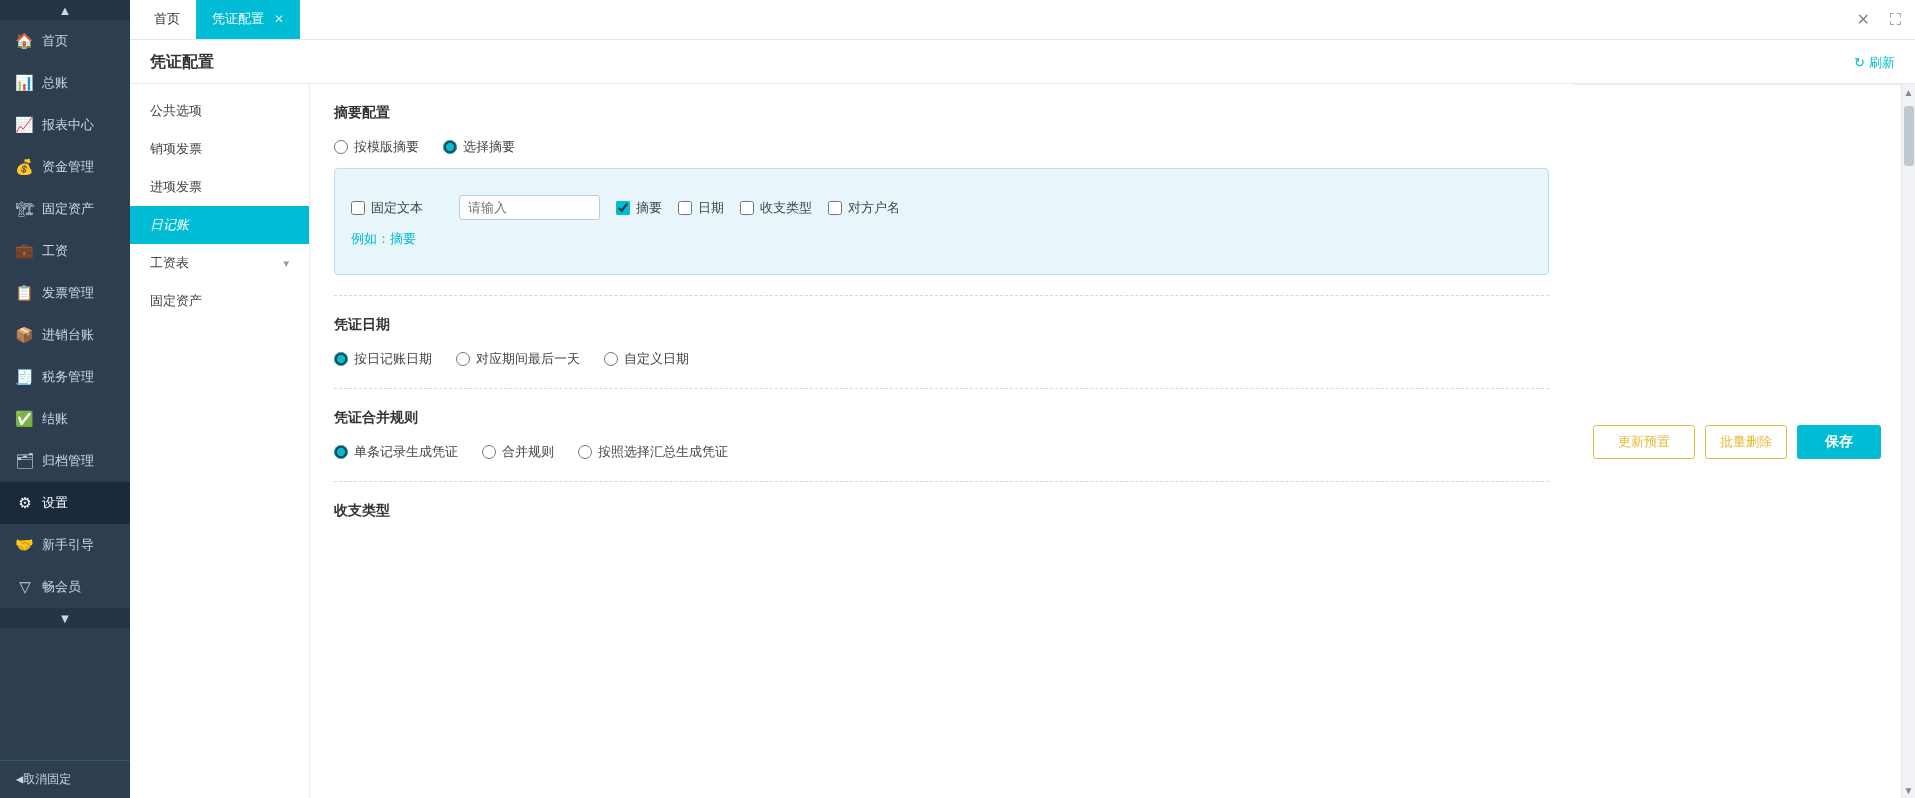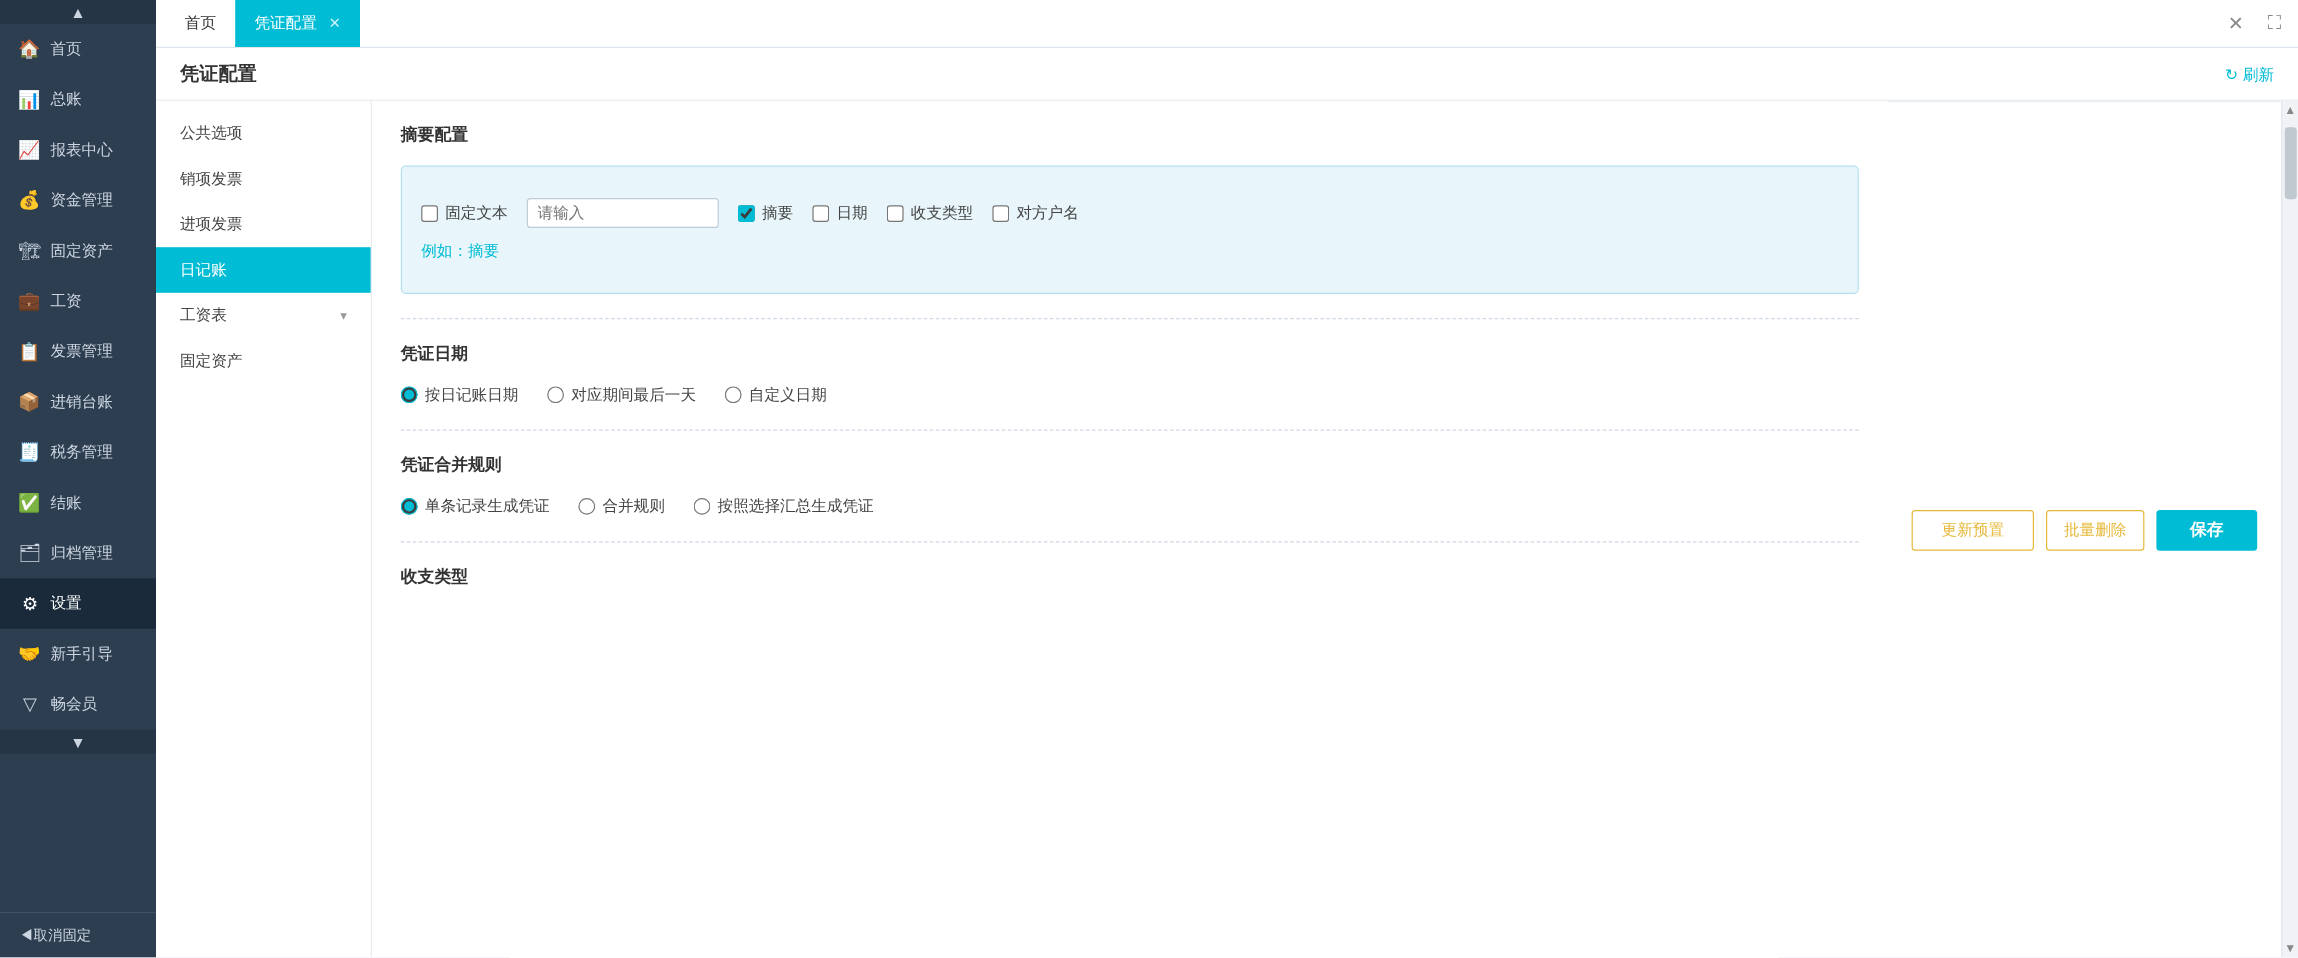--- a/index.html
+++ b/index.html
@@ -35,20 +35,21 @@
     }
     .sidebar-bottom {
       margin-top: auto;
       border-top: 1px solid #3d5166;
       padding: 10px 16px;
       color: #cdd5e0;
       cursor: pointer;
       font-size: 12px;
       display: flex;
       gap: 6px;
+      font-family: Liberation Mono, monospace;
     }
     .sidebar-scroll-up, .sidebar-scroll-down {
       height: 20px;
       display: flex;
       align-items: center;
       justify-content: center;
       color: #cdd5e0;
       cursor: pointer;
       background: #253545;
     }
@@ -156,20 +157,21 @@
       cursor: pointer;
       font-size: 13px;
       color: #444;
       display: flex;
       align-items: center;
       justify-content: space-between;
     }
     .left-nav-item.active {
       background: #00bcd4;
       color: #fff;
+      font-style: italic;
     }
     .left-nav-item .chevron {
       font-size: 11px;
       color: #999;
     }
 
     
     .main-content {
       flex: 1;
       overflow-y: auto;
@@ -242,22 +244,23 @@
       width: 14px;
       height: 14px;
       cursor: pointer;
     }
     .text-input {
       border: 1px solid #c0ccd8;
       border-radius: 3px;
       padding: 4px 8px;
       font-size: 13px;
       color: #333;
-      width: 160px;
+      width: 141px;
       outline: none;
+      margin-left: 20px;
     }
     .example-text {
       color: #00bcd4;
       font-size: 13px;
       margin-top: 10px;
     }
 
     
     .bottom-bar {
       display: flex;
@@ -449,20 +452,30 @@
       <div class="left-nav-item">
         <span>固定资产</span>
       </div>
     </div>
 
     <div style="flex:1; display:flex; flex-direction:row; overflow:hidden;">
       <div class="main-content">
 
         <div class="section">
           <div class="section-title">摘要配置</div>
+          <div class="radio-group">
+            <label class="radio-option">
+              <input type="radio" name="summary_mode" style="">
+              <span>按模版摘要</span>
+            </label>
+            <label class="radio-option">
+              <input type="radio" name="summary_mode" checked="" style="">
+              <span>选择摘要</span>
+            </label>
+          </div>
 
           <div class="summary-config-box">
             <div class="summary-row">
               <label class="checkbox-option">
                 <input type="checkbox" style="">
                 <span>固定文本</span>
               </label>
               <input type="text" class="text-input" placeholder="请输入" style="">
               <label class="checkbox-option">
                 <input type="checkbox" checked="" style="">

